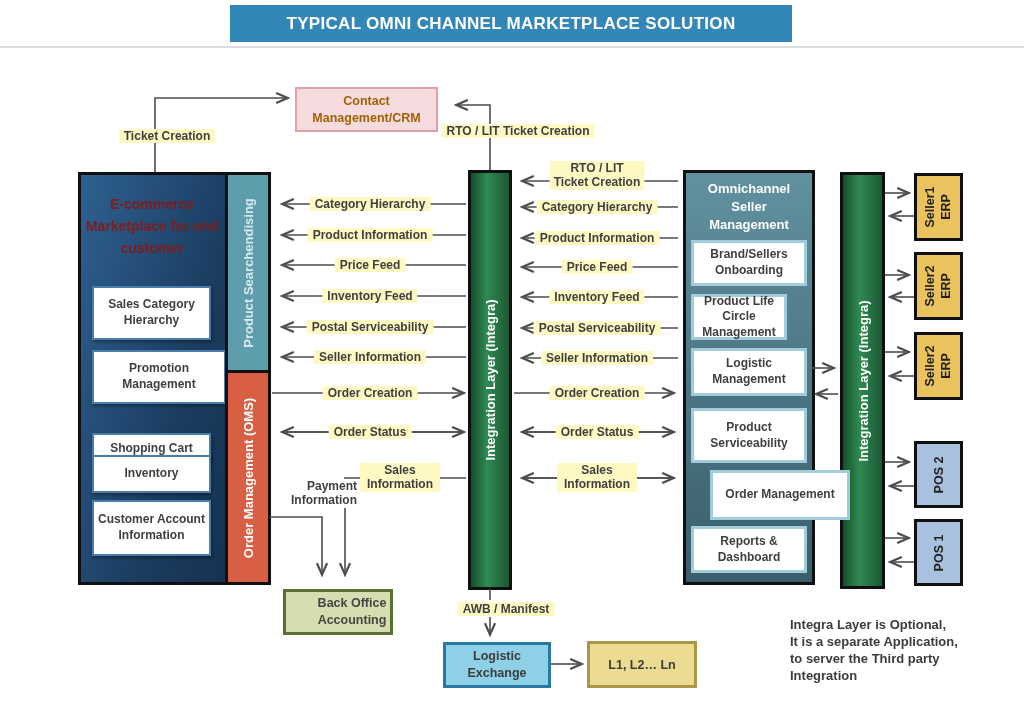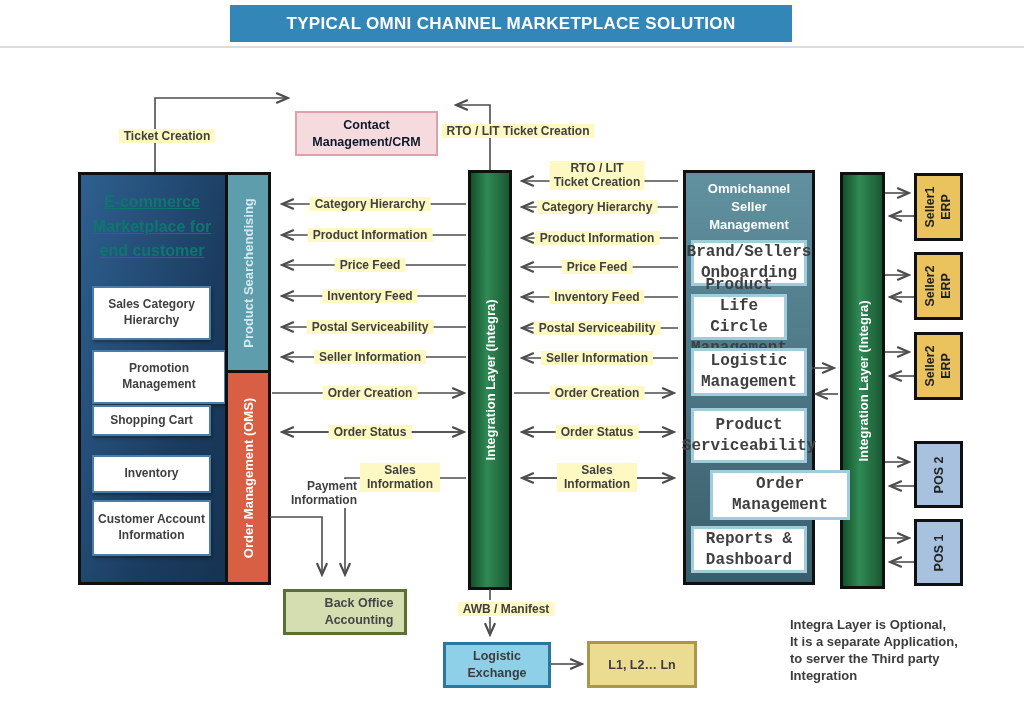--- a/index.html
+++ b/index.html
@@ -2,36 +2,36 @@
 <html><head>
 <meta charset="utf-8">
 <style>
   html,body { margin:0; padding:0; background:#fff; }
   .stage { position:relative; width:1024px; height:702px; background:#ffffff;
            font-family:"Liberation Sans", sans-serif; overflow:hidden; }
   .abs { position:absolute; box-sizing:border-box; }
   .box { display:flex; align-items:center; justify-content:center; text-align:center; box-sizing:border-box; }
   .titlebar { background:#3287b8; color:#fff; font-weight:700; font-size:17px; letter-spacing:.3px; z-index:2; }
   .hdr-divider { height:2px; background:#dcdcdc; z-index:1; }
-  .crm { background:#f6dbde; border:2px solid #dfa0a8; color:#0f172a; font-weight:700; font-size:12.5px; line-height:1.35; z-index:2;margin-top:24px; }
+  .crm { background:#f6dbde; border:2px solid #dfa0a8; color:#a16207; font-weight:700; font-size:12.5px; line-height:1.35; z-index:2; }
   .frame { background:linear-gradient(105deg,#2e6090 0%,#1b3c60 55%,#142e4a 100%); border:3px solid #101010; z-index:2; }
-  .ecom-title { color:#0f766e; font-weight:700; font-size:16px; line-height:1.55; z-index:3;text-decoration:underline; }
+  .ecom-title { color:#7f1d1d; font-weight:700; font-size:14px; line-height:1.55; z-index:3; }
   .module { background:#fff; border:2px solid #4b7dab; box-shadow:1px 2px 3px rgba(0,0,0,.35);
             color:#3f3f3f; font-weight:700; font-size:12px; line-height:1.3; padding:2px; z-index:3; }
   .vbar { border:3px solid #101010; z-index:3; }
   .teal { background:#5d9dac; }
   .oms  { background:#d85f44; }
   .greenbar { background:linear-gradient(90deg,#14502a 0%,#2f8a54 42%,#1b5833 100%); border:3px solid #101010; z-index:2; }
   .vtext { position:absolute; top:50%; left:50%; transform:translate(-50%,-50%) rotate(-90deg);
            white-space:nowrap; font-weight:700; }
   .teal .vtext { color:#d6e9f0; font-size:13px; }
   .oms .vtext, .greenbar .vtext { color:#fff; font-size:13px; }
   .omni { background:linear-gradient(180deg,#61919f 0%,#3a5d6b 100%); border:3px solid #101010; z-index:2; }
   .omni-title { color:#fff; font-weight:700; font-size:13px; line-height:1.4; z-index:3; }
-  .omni-module { background:#fff; border:3px solid #a0ccdb; color:#3f3f3f; font-weight:700; font-size:16px; line-height:1.3; padding:6px; z-index:3;font-family:Liberation Mono, monospace; }
+  .omni-module { background:#fff; border:3px solid #a0ccdb; color:#3f3f3f; font-weight:700; font-size:12px; line-height:1.3; padding:6px; z-index:3; }
   .sys { border:3px solid #101010; z-index:2; }
   .erp { background:#ebc35e; }
   .pos { background:#a7c1de; }
   .sys .vtext { color:#222; font-size:12.5px; }
   .sys .vwrap { white-space:normal; width:62px; text-align:center; line-height:1.25; }
   .flowlabel { transform:translateX(-50%); background:#fef9c3; padding:0 5px; font-weight:700; font-size:12px;
                color:#3f3f3f; white-space:nowrap; text-align:center; line-height:1.2; z-index:6; }
   .flowlabel.wrap { white-space:normal; width:80px; padding:0 3px; }
   .plabel { background:#fff; font-weight:700; font-size:12px; color:#3f3f3f; width:80px; text-align:left; line-height:1.2; z-index:6; }
   .bgreen { background:#d5deb0; border:3px solid #5c7034; color:#454545; font-weight:700; font-size:12.5px; line-height:1.35; z-index:2; }
@@ -110,21 +110,21 @@
 
   <div class="abs box crm" style="left:295px; top:87px; width:143px; height:45px;">Contact Management/CRM</div>
 
   <div class="abs flowlabel" style="left:167px; top:129px;">Ticket Creation</div>
   <div class="abs flowlabel" style="left:518px; top:124px;">RTO / LIT Ticket Creation</div>
 
   <div class="abs frame" style="left:78px; top:172px; width:193px; height:413px;"></div>
   <div class="abs box ecom-title" style="left:84px; top:188px; width:136px; height:78px;">E-commerce Marketplace for end customer</div>
   <div class="abs box module" style="left:92px; top:286px; width:119px; height:54px;">Sales Category Hierarchy</div>
   <div class="abs box module" style="left:92px; top:350px; width:134px; height:54px;">Promotion Management</div>
-  <div class="abs box module" style="left:92px; top:405px; width:119px; height:31px;">Shopping Cart</div>
+  <div class="abs box module" style="left:92px; top:433px; width:119px; height:31px;">Shopping Cart</div>
   <div class="abs box module" style="left:92px; top:455px; width:119px; height:38px;">Inventory</div>
   <div class="abs box module" style="left:92px; top:500px; width:119px; height:56px;">Customer Account Information</div>
 
   <div class="abs vbar teal" style="left:225px; top:172px; width:46px; height:201px;">
     <span class="vtext">Product Searchendising</span>
   </div>
   <div class="abs vbar oms" style="left:225px; top:370px; width:46px; height:215px;">
     <span class="vtext">Order Management (OMS)</span>
   </div>
 
@@ -176,21 +176,21 @@
   <div class="abs sys erp" style="left:914px; top:332px; width:49px; height:68px;">
     <span class="vtext vwrap">Seller2 ERP</span>
   </div>
   <div class="abs sys pos" style="left:914px; top:441px; width:49px; height:67px;">
     <span class="vtext">POS 2</span>
   </div>
   <div class="abs sys pos" style="left:914px; top:519px; width:49px; height:67px;">
     <span class="vtext">POS 1</span>
   </div>
 
-  <div class="abs box bgreen" style="left:283px; top:589px; width:124px; height:46px;padding-left:28px;">Back Office Accounting</div>
+  <div class="abs box bgreen" style="left:283px; top:589px; width:110px; height:46px;padding-left:28px;">Back Office Accounting</div>
   <div class="abs flowlabel" style="left:506px; top:602px;">AWB / Manifest</div>
   <div class="abs box lex" style="left:443px; top:642px; width:108px; height:46px;">Logistic Exchange</div>
   <div class="abs box lbox" style="left:587px; top:641px; width:110px; height:47px;">L1, L2… Ln</div>
 
   <div class="abs note" style="left:790px; top:617px; width:190px;">Integra Layer is Optional,
 It is a separate Application,
 to server the Third party
 Integration</div>
 
 </div>

